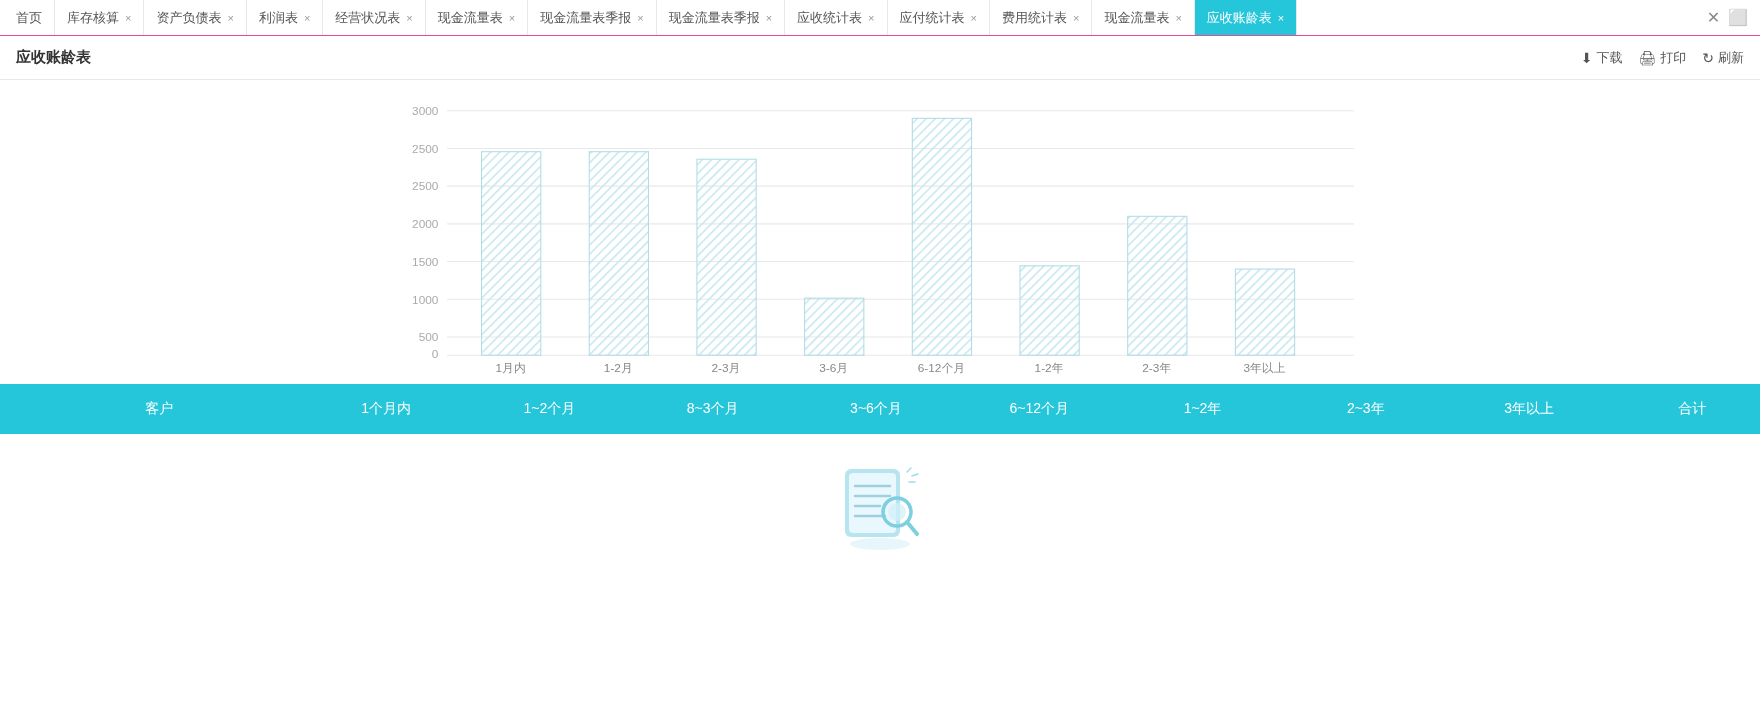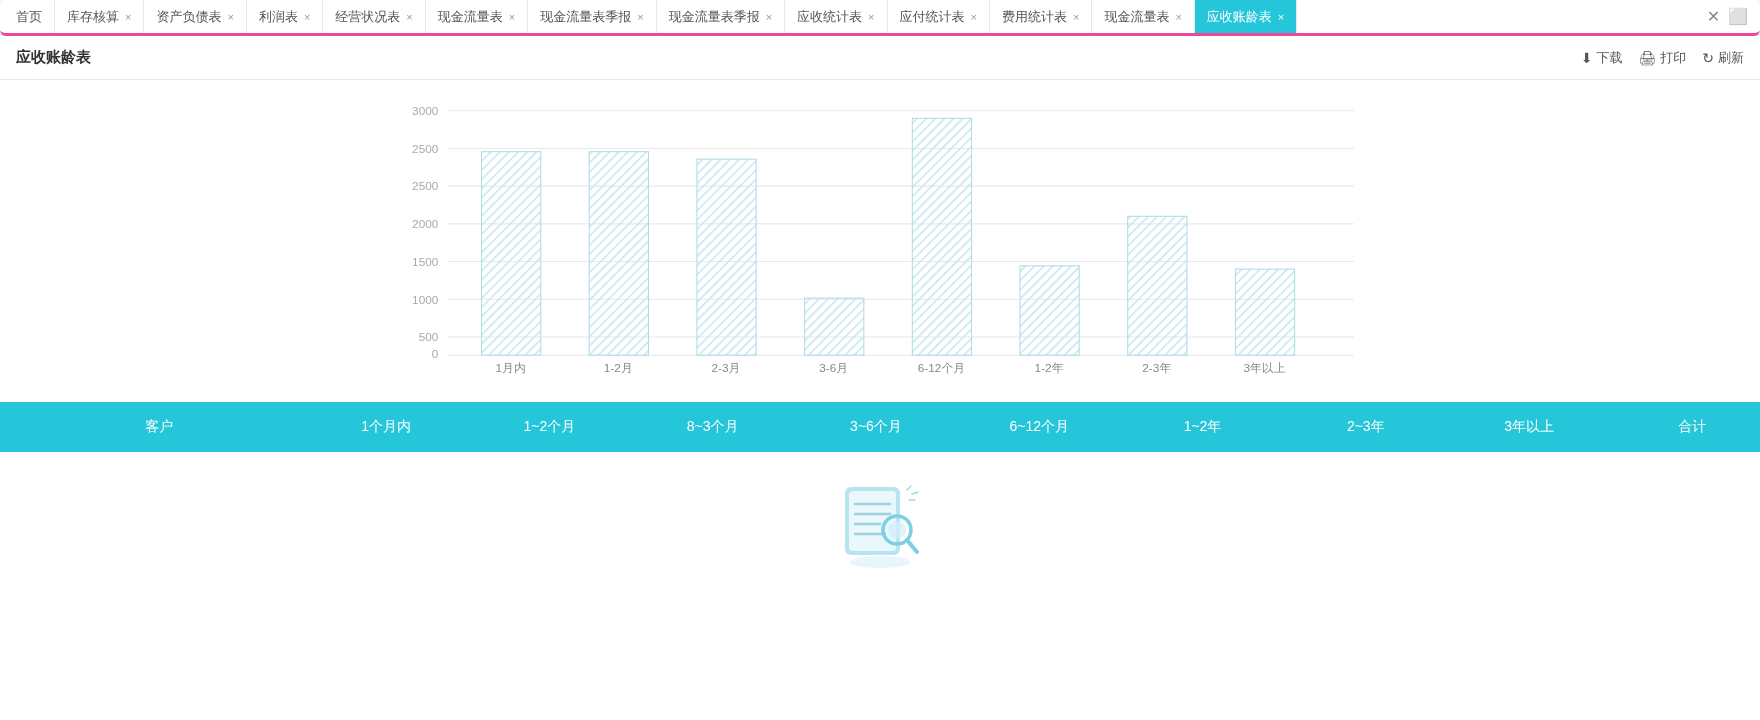--- a/index.html
+++ b/index.html
@@ -3,26 +3,25 @@
   <meta charset="utf-8">
   <style>
     * { box-sizing: border-box; margin: 0; padding: 0; }
     body { font-family: "Microsoft YaHei", "PingFang SC", sans-serif; font-size: 13px; background: #f5f5f5; color: #333; overflow: hidden; }
 
     
     .tab-bar {
       display: flex;
       align-items: center;
       background: #fff;
-      border-bottom: 3px solid #ec4899;
+      border-bottom: 1px solid #ec4899;
       height: 36px;
       padding: 0 4px;
       overflow: hidden;
       white-space: nowrap;
-      border-radius: 6px;
     }
     .tab-item {
       display: inline-flex;
       align-items: center;
       padding: 0 12px;
       height: 36px;
       font-size: 13px;
       cursor: pointer;
       color: #555;
       border-right: 1px solid #e8e8e8;
@@ -87,21 +86,21 @@
     
     .main-content {
       background: #fff;
       margin: 0;
       overflow: auto;
       height: calc(720px - 36px - 44px);
     }
 
     
     .chart-area {
-      padding: 20px 40px 22px;
+      padding: 20px 40px 4px;
       background: #fff;
     }
 
     
     .bar-chart-container {
       position: relative;
       width: 100%;
       height: 280px;
     }
     .chart-svg {

